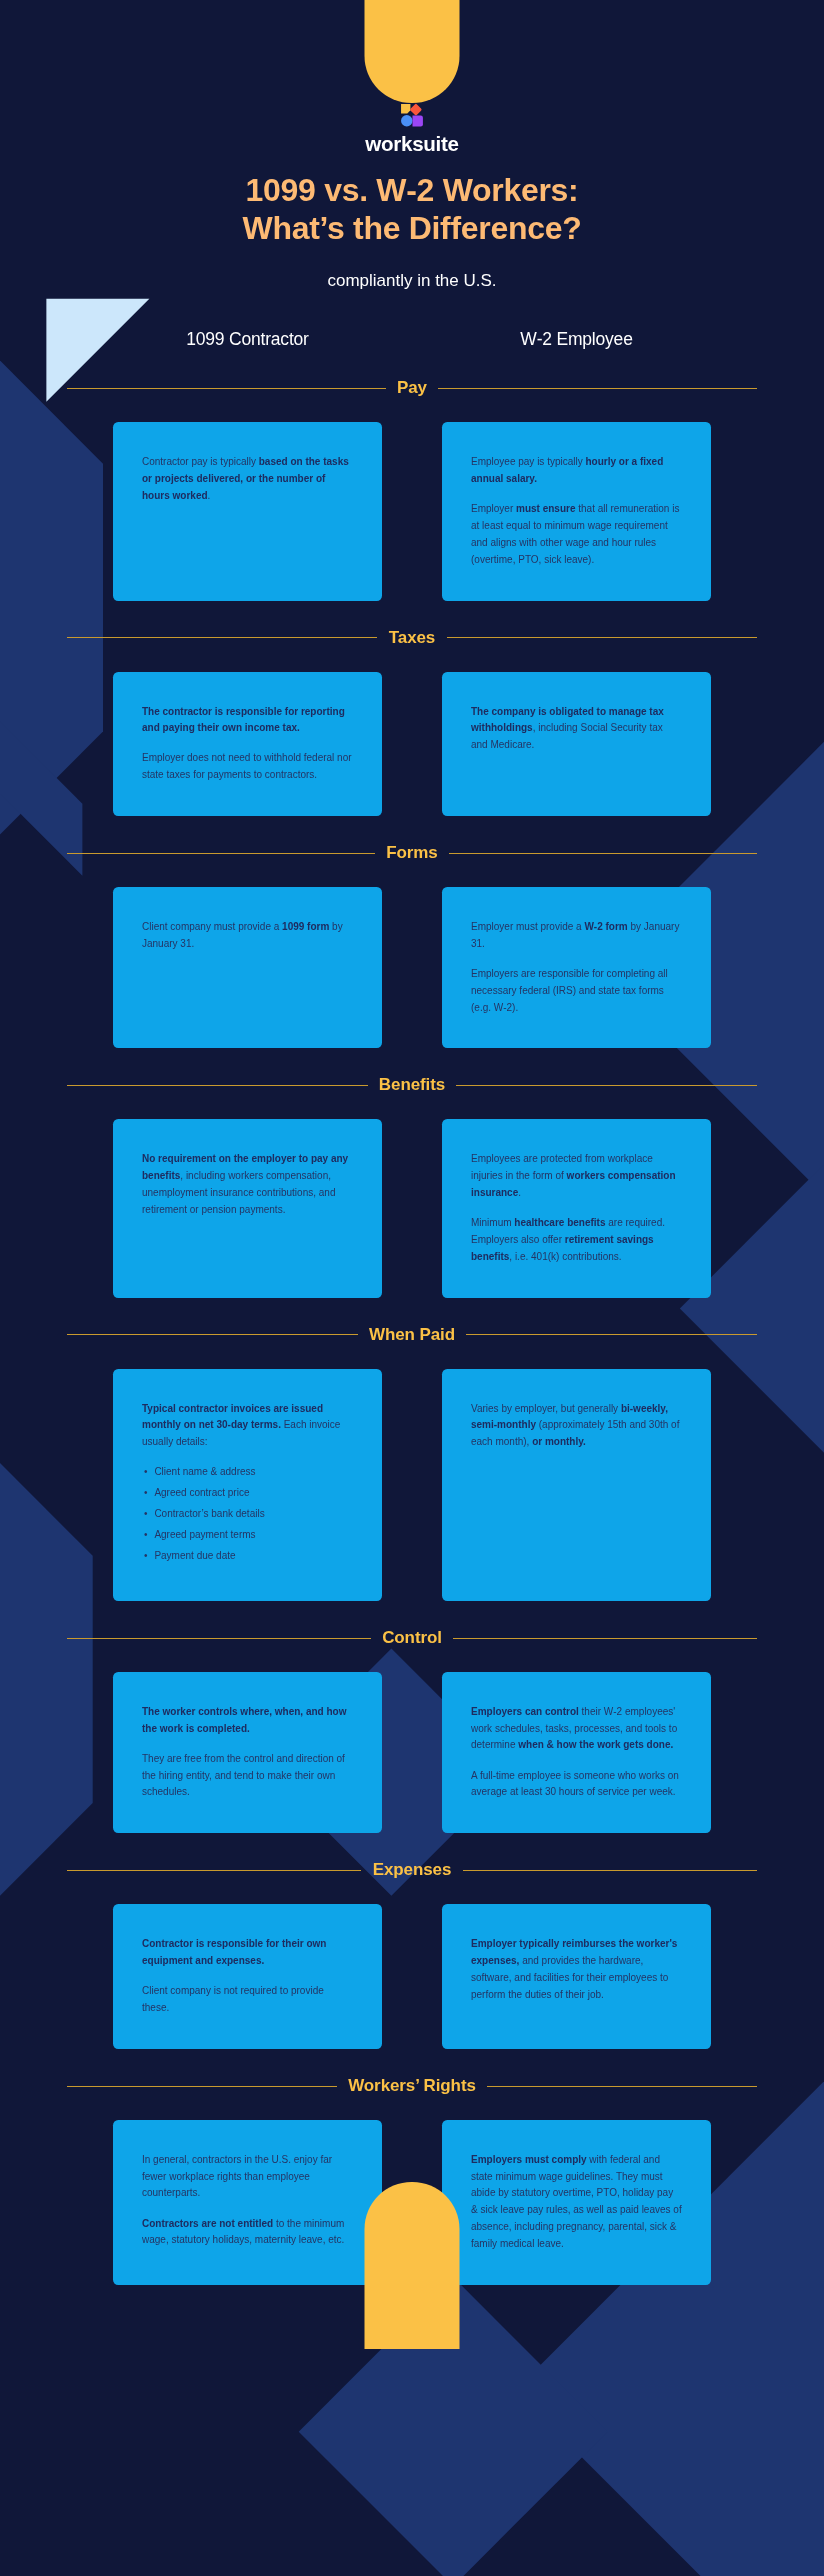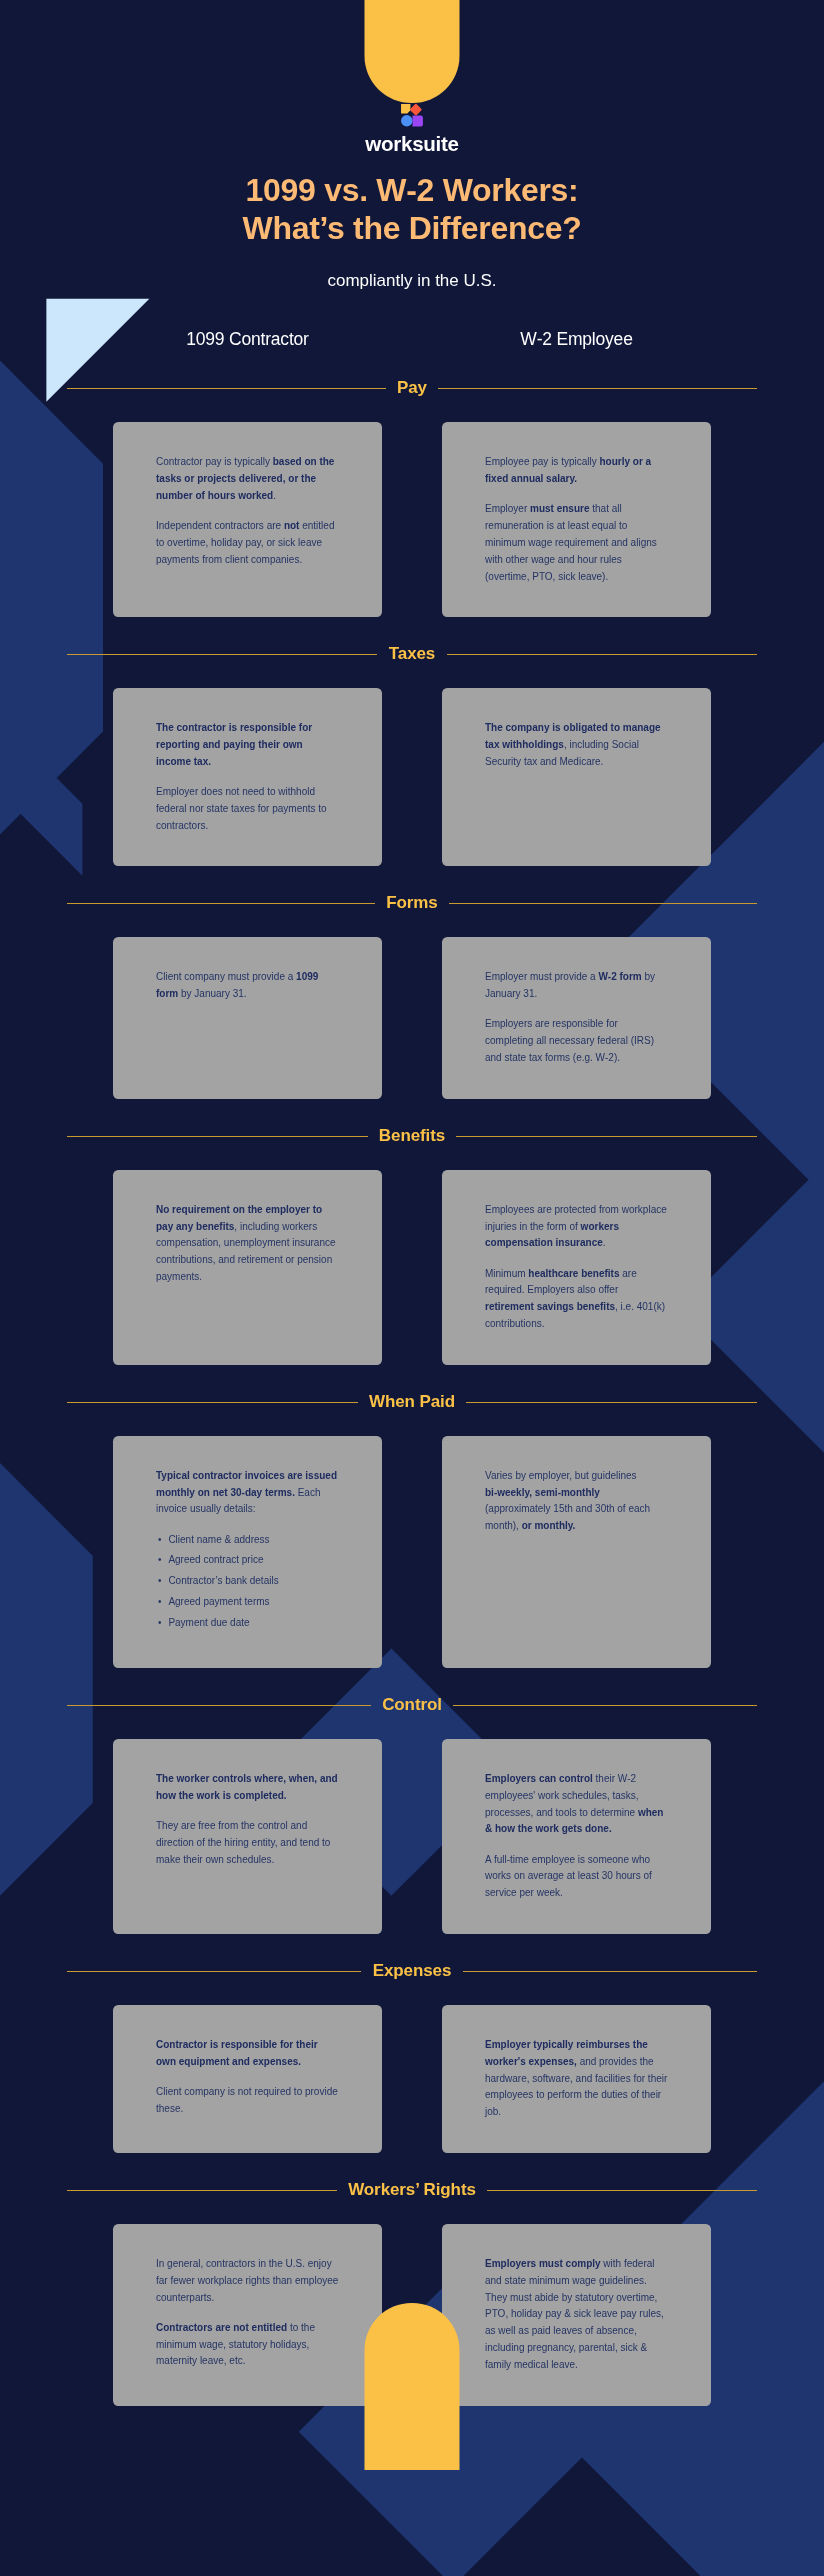--- a/index.html
+++ b/index.html
@@ -143,23 +143,23 @@
 
   .cards {
     width: 598px;
     margin: 24px auto 0;
     display: flex;
     gap: 60px;
     align-items: stretch;
   }
   .card {
     flex: 1;
-    background: #a3a3a3;
+    background: #0ea5e9;
     border-radius: 5.2px;
-    padding: 32px 43px;
+    padding: 32px 29px;
     color: #253464;
     font-size: 10px;
     line-height: 1.68;
   }
   .card p { margin: 0 0 13.4px 0; }
   .card p:last-child { margin-bottom: 0; }
   .card b, .card strong { font-weight: bold; color: #1E2C60; }
   .card ul {
     list-style: none;
     margin: 13.4px 0 0 0;
@@ -231,21 +231,20 @@
   <div id="sections-host">
       <div class="section">
         <div class="section-title-row">
           <span class="rule"></span>
           <h2 class="section-title">Pay</h2>
           <span class="rule"></span>
         </div>
         <div class="cards">
           <div class="card">
             <p><span>Contractor pay is typically </span><b>based on the tasks or projects delivered, or the number of hours worked</b><span>.</span></p>
-            <p><span>Independent contractors are </span><b>not</b><span> entitled to overtime, holiday pay, or sick leave payments from client companies.</span></p>
           </div>
           <div class="card">
             <p><span>Employee pay is typically </span><b>hourly or a fixed annual salary.</b></p>
             <p><span>Employer </span><b>must ensure</b><span> that all remuneration is at least equal to minimum wage requirement and aligns with other wage and hour rules (overtime, PTO, sick leave).</span></p>
           </div>
         </div>
       </div>
       <div class="section">
         <div class="section-title-row">
           <span class="rule"></span>
@@ -305,21 +304,21 @@
             <p><b>Typical contractor invoices are issued monthly on net 30‑day terms.</b><span> Each invoice usually details:</span></p>
             <ul>
               <li>Client name &amp; address</li>
               <li>Agreed contract price</li>
               <li>Contractor’s bank details</li>
               <li>Agreed payment terms</li>
               <li>Payment due date</li>
             </ul>
           </div>
           <div class="card">
-            <p><span>Varies by employer, but guidelines </span><b>bi‑weekly, semi‑monthly</b><span> (approximately 15th and 30th of each month), </span><b>or monthly.</b></p>
+            <p><span>Varies by employer, but generally </span><b>bi‑weekly, semi‑monthly</b><span> (approximately 15th and 30th of each month), </span><b>or monthly.</b></p>
           </div>
         </div>
       </div>
       <div class="section">
         <div class="section-title-row">
           <span class="rule"></span>
           <h2 class="section-title">Control</h2>
           <span class="rule"></span>
         </div>
         <div class="cards">

